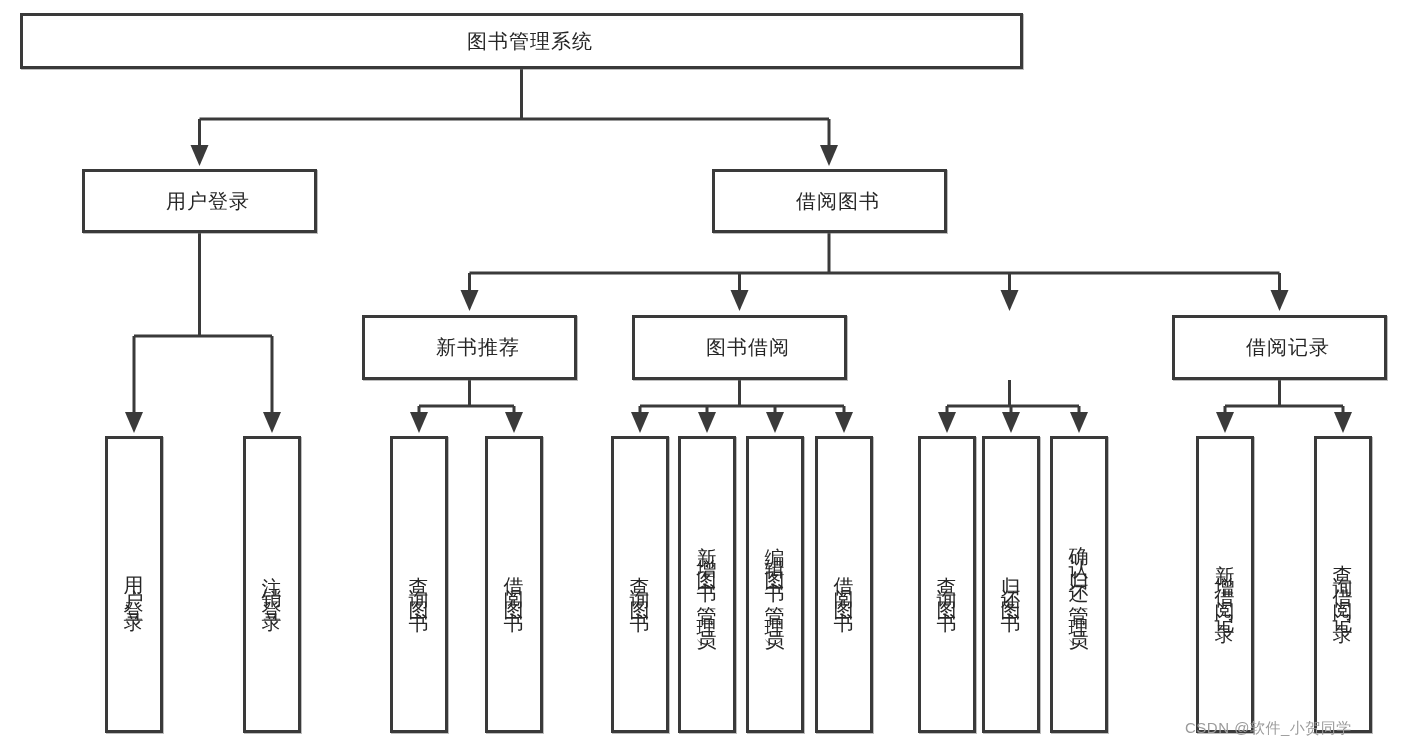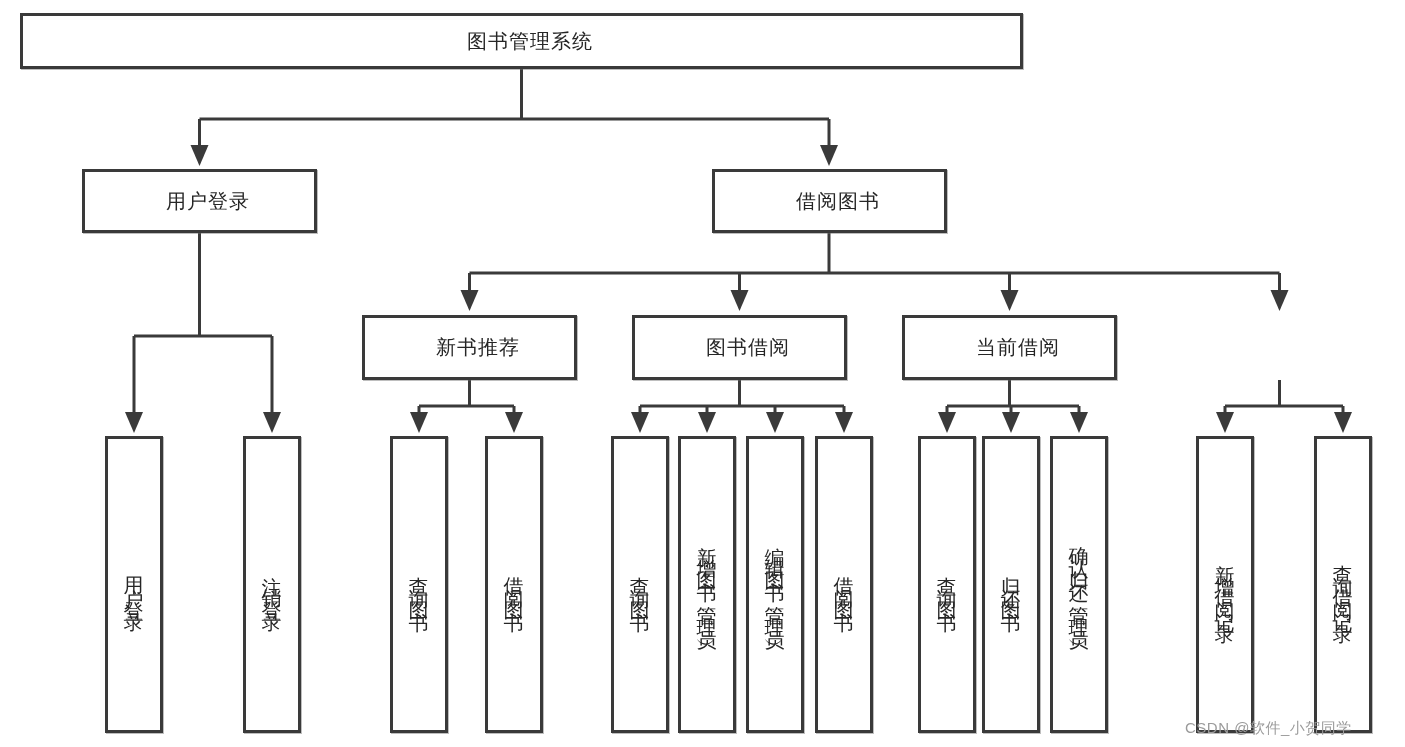--- a/index.html
+++ b/index.html
@@ -120,21 +120,21 @@
     <polygon points="1334,412 1352,412 1343,433"></polygon>
   </svg>
 
   <div class="node l1">图书管理系统</div>
 
   <div class="node l2" style="left:82px">用户登录</div>
   <div class="node l2" style="left:712px">借阅图书</div>
 
   <div class="node l3" style="left:632px">图书借阅</div>
   <div class="node l3" style="left:362px">新书推荐</div>
-  <div class="node l3" style="left:902px">当前借阅</div>
+  <div class="node l3" style="left:1172px">借阅记录</div>
 
   <div class="leaf" style="left:105px">用户登录</div>
   <div class="leaf" style="left:243px">注销登录</div>
 
   <div class="leaf" style="left:390px">查询图书</div>
   <div class="leaf" style="left:485px">借阅图书</div>
 
   <div class="leaf" style="left:611px">查询图书</div>
   <div class="leaf" style="left:678px">新增图书（管理员）</div>
   <div class="leaf" style="left:746px">编辑图书（管理员）</div>

